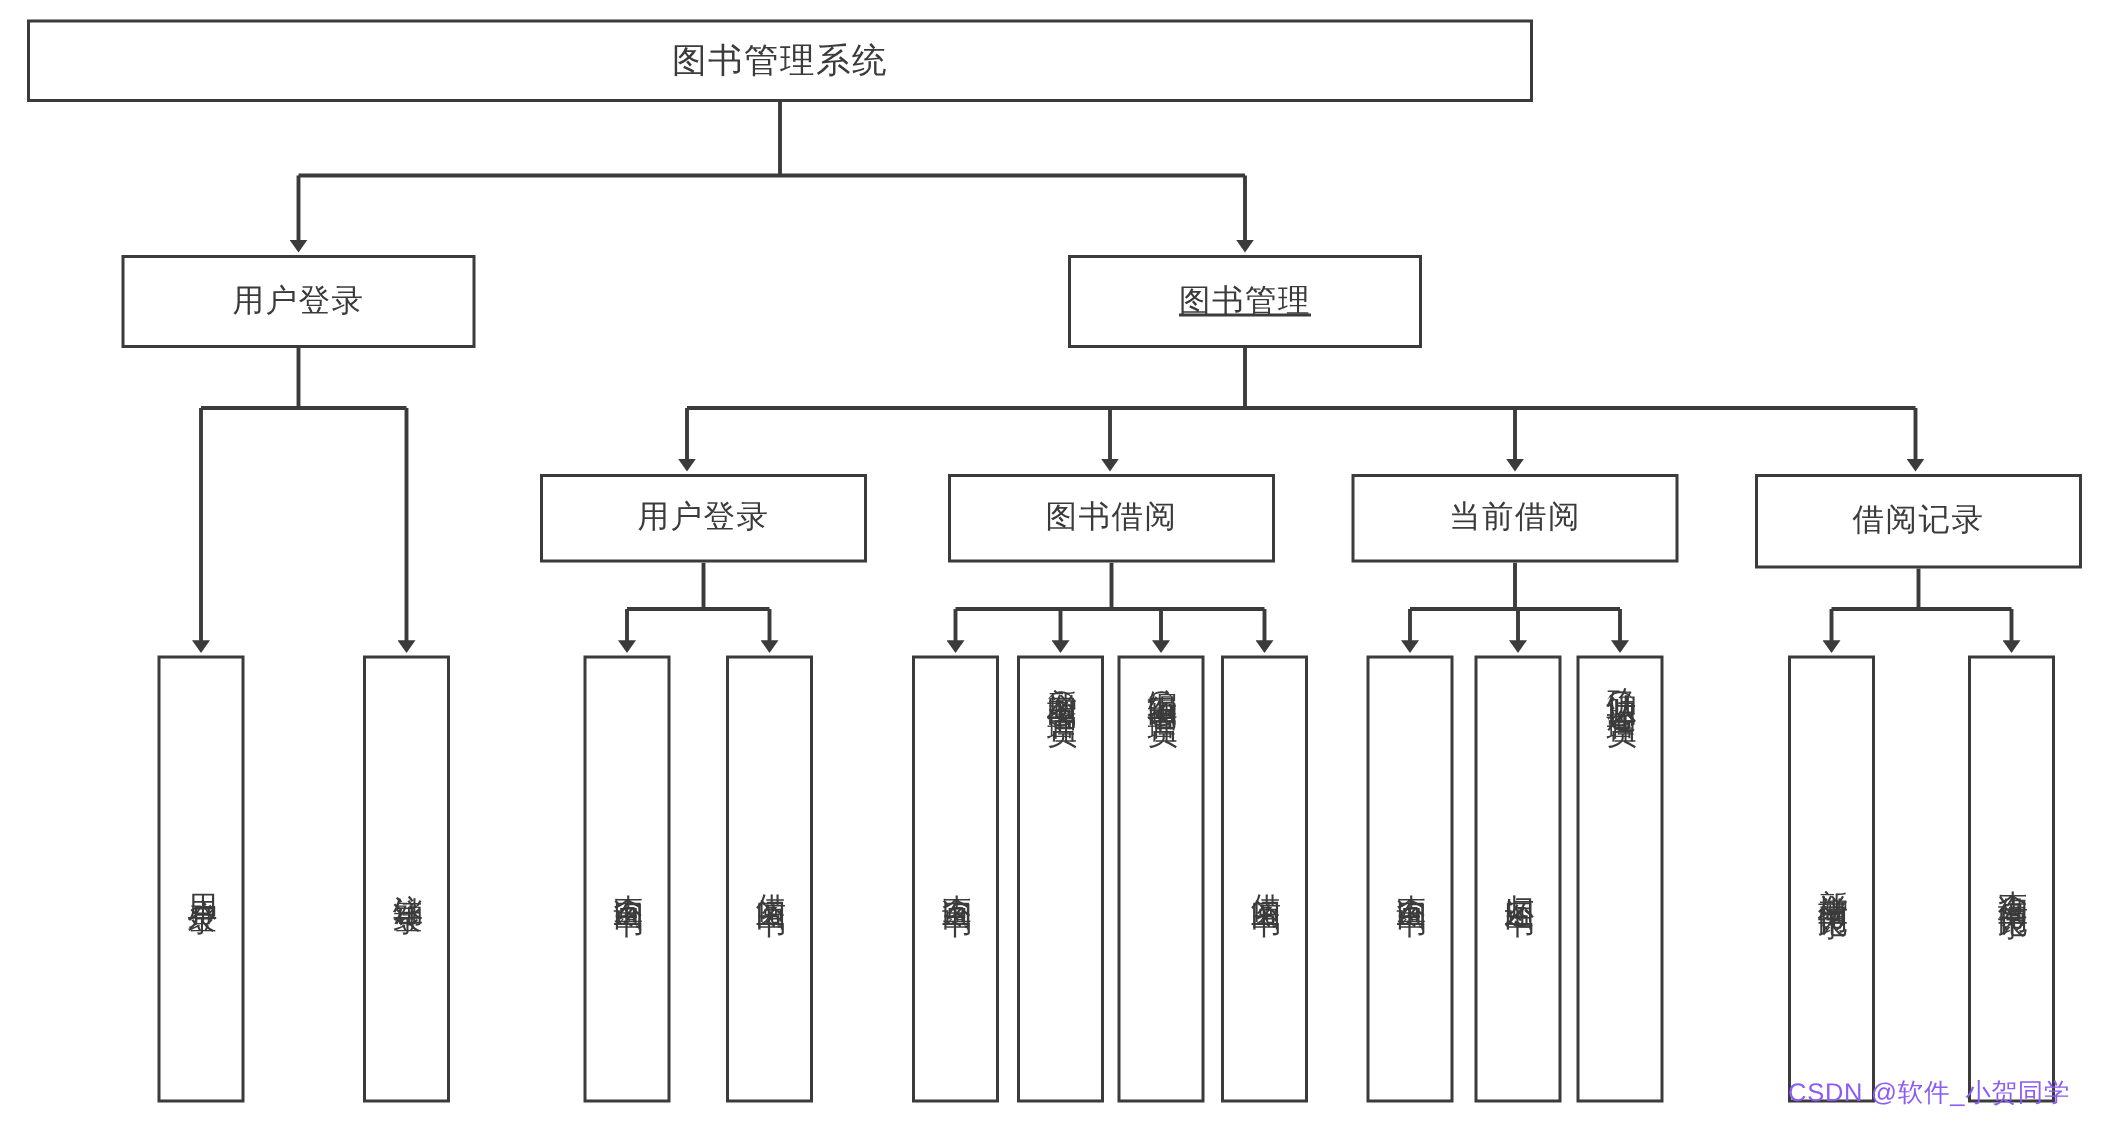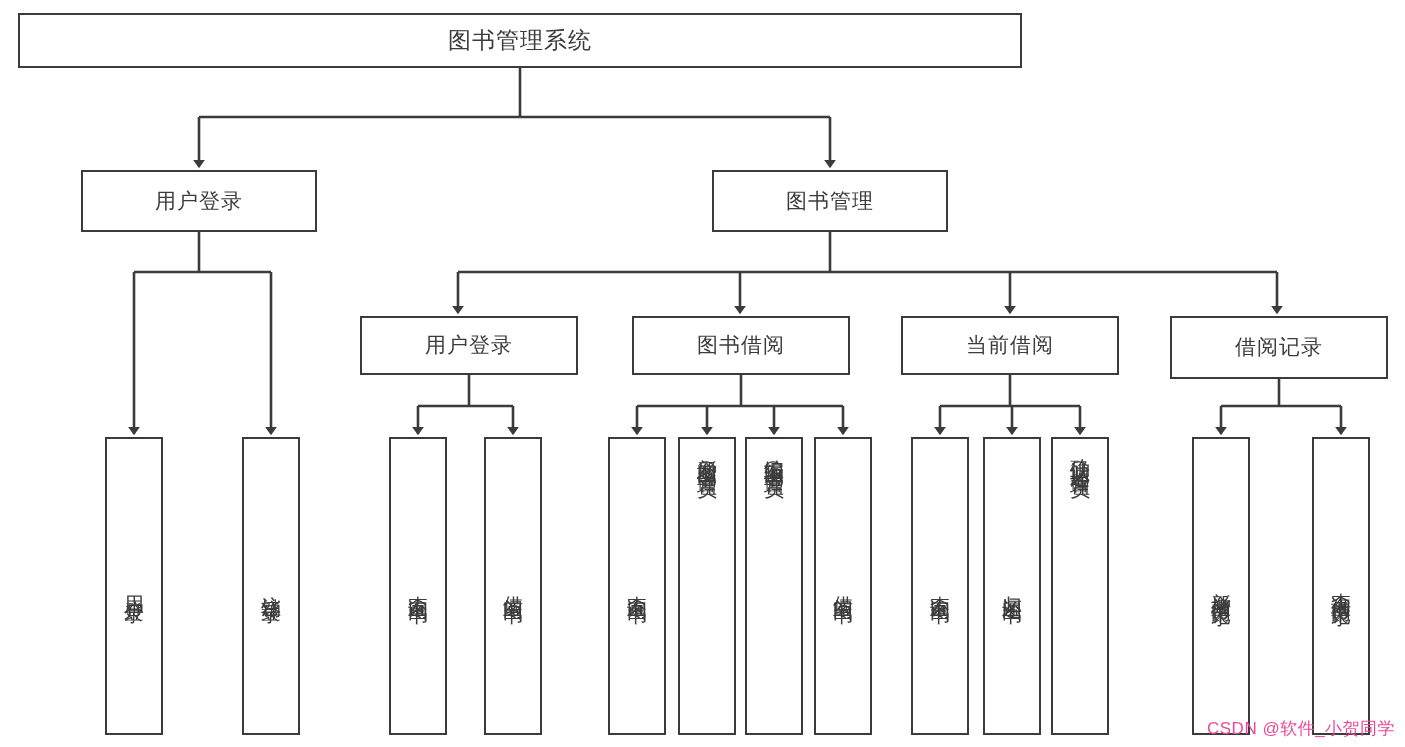--- a/index.html
+++ b/index.html
@@ -61,27 +61,26 @@
   }
   .node.leaf.mid .vtext {
     margin-top: auto;
     margin-bottom: auto;
   }
   .node.leaf.top .vtext {
     margin-top: 0;
   }
   .watermark {
     position: absolute;
-    color: #ec4899;
+    color: #8b5cf6;
     font-size: 17px;
     letter-spacing: 0.5px;
     white-space: nowrap;
     z-index: 5;
     user-select: none;
-    margin-left: 15px;
   }
 </style>
 </head>
 <body>
 
 <div id="canvas">
 
   <svg id="edges" viewBox="0 0 1405 747" width="1405" height="747">
     <defs>
       <marker id="arrow" markerWidth="10" markerHeight="12" refX="2.2" refY="6" orient="auto" markerUnits="userSpaceOnUse">
@@ -134,21 +133,21 @@
     </g>
   </svg>
 
   <div class="node root" style="left:18px; top:13px; width:1004px; height:55px;">
     <span>图书管理系统</span>
   </div>
 
   <div class="node" style="left:81px; top:170px; width:236px; height:62px;">
     <span>用户登录</span>
   </div>
-  <div class="node" style="left:712px; top:170px; width:236px; height:62px;">
+  <div class="node" style="left:712px; top:170px; width:236px; height:62px;text-decoration:underline;">
     <span>图书管理</span>
   </div>
 
   <div class="node" style="left:360px; top:316px; width:218px; height:59px;">
     <span>用户登录</span>
   </div>
   <div class="node" style="left:632px; top:316px; width:218px; height:59px;text-align:center;">
     <span>图书借阅</span>
   </div>
   <div class="node" style="left:901px; top:316px; width:218px; height:59px;">

